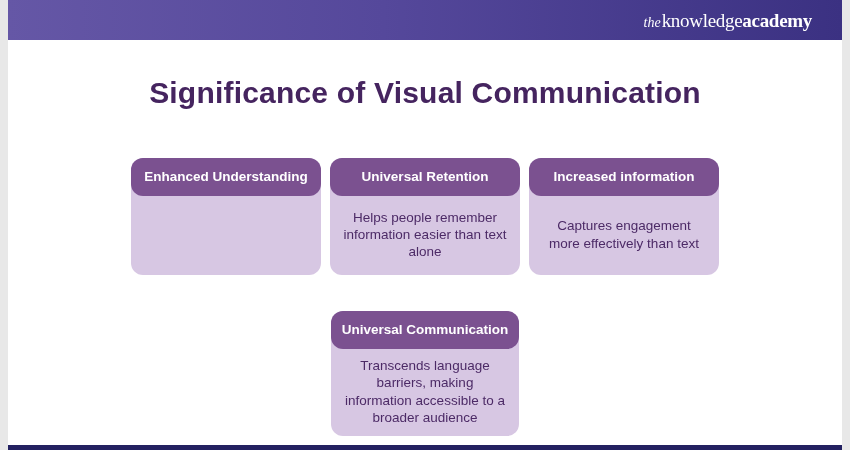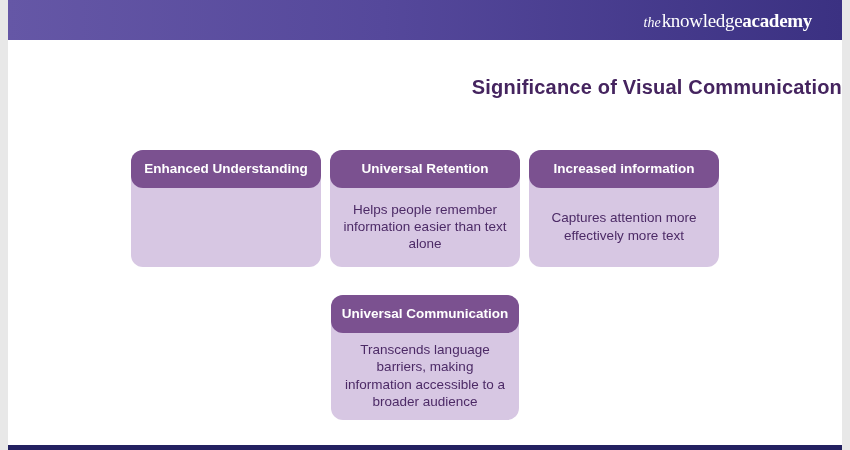--- a/index.html
+++ b/index.html
@@ -30,37 +30,38 @@
     white-space: nowrap;
     line-height: 1;
   }
   .logo .the { font-style: italic; font-size: 14px; margin-right: 1px; }
   .logo .knowledge { font-weight: 400; letter-spacing: -0.3px; }
   .logo .academy { font-weight: 700; letter-spacing: -0.3px; }
   .page-title {
     position: absolute;
     top: 76px;
     left: 0; right: 0;
-    text-align: right;
-    font-size: 20px;
+    text-align: center;
+    font-size: 30px;
     font-weight: 700;
     color: #45245f;
     letter-spacing: 0.2px;
   }
   .cards-area {
     position: absolute;
     top: 150px;
     left: 0; right: 0;
     display: flex;
     flex-direction: column;
     align-items: center;
   }
   .card-row {
     display: flex;
     justify-content: space-between;
+    margin-top: 8px;
   }
   .card-row.row-1 { gap: 9px; margin-bottom: 28px; }
   .card-row.row-2 { gap: 10px; }
   .card {
     background: #d7c7e3;
     border-radius: 12px;
     min-height: 117px;
     display: flex;
     flex-direction: column;
   }
@@ -116,21 +117,21 @@
     <div class="card-row row-1">
       <div class="card">
         <div class="card-header">Enhanced Understanding</div>
       </div>
       <div class="card">
         <div class="card-header">Universal Retention</div>
         <div class="card-body">Helps people remember information easier than text alone</div>
       </div>
       <div class="card">
         <div class="card-header">Increased information</div>
-        <div class="card-body">Captures attention more effectively more text</div>
+        <div class="card-body">Captures engagement more effectively than text</div>
       </div>
     </div>
 
     <div class="card-row row-2">
       <div class="card">
         <div class="card-header">Universal Communication</div>
         <div class="card-body">Transcends language barriers, making information accessible to a broader audience</div>
       </div>
     </div>
 

